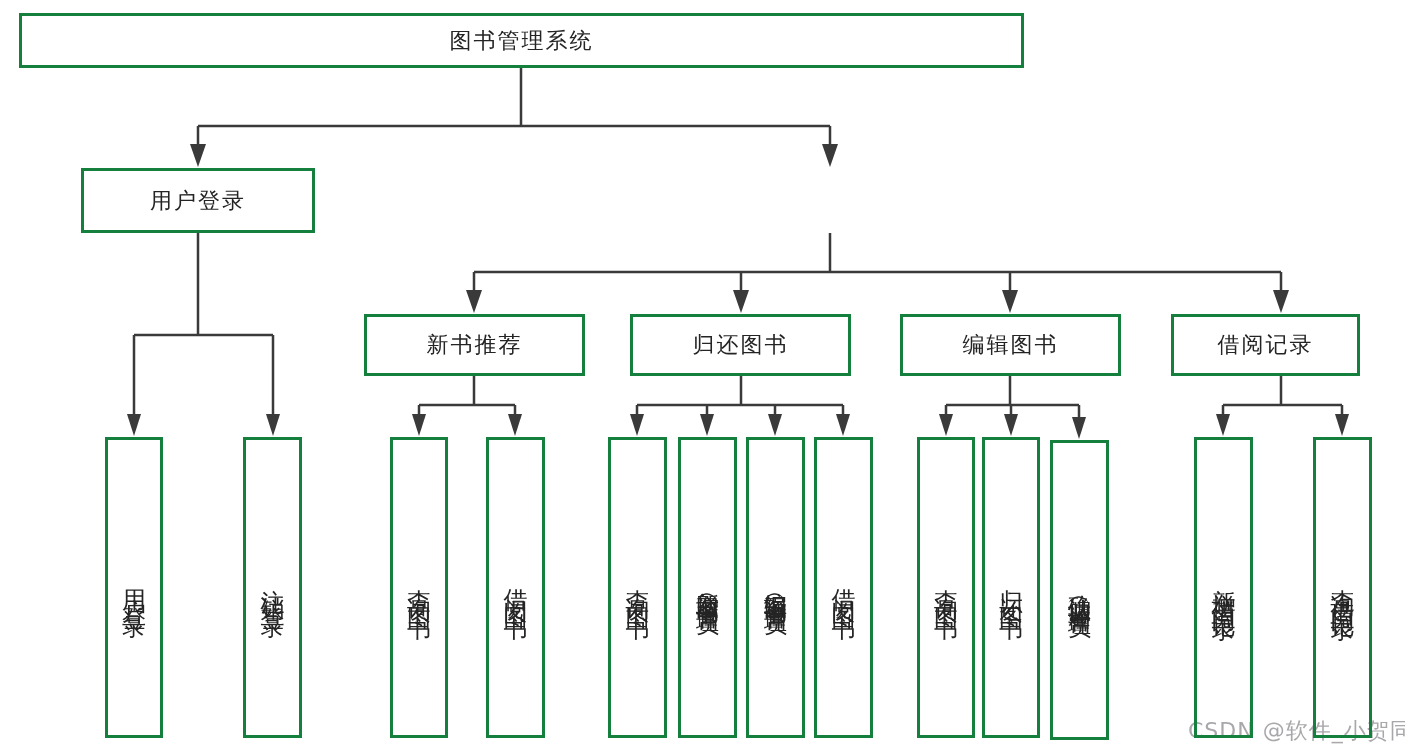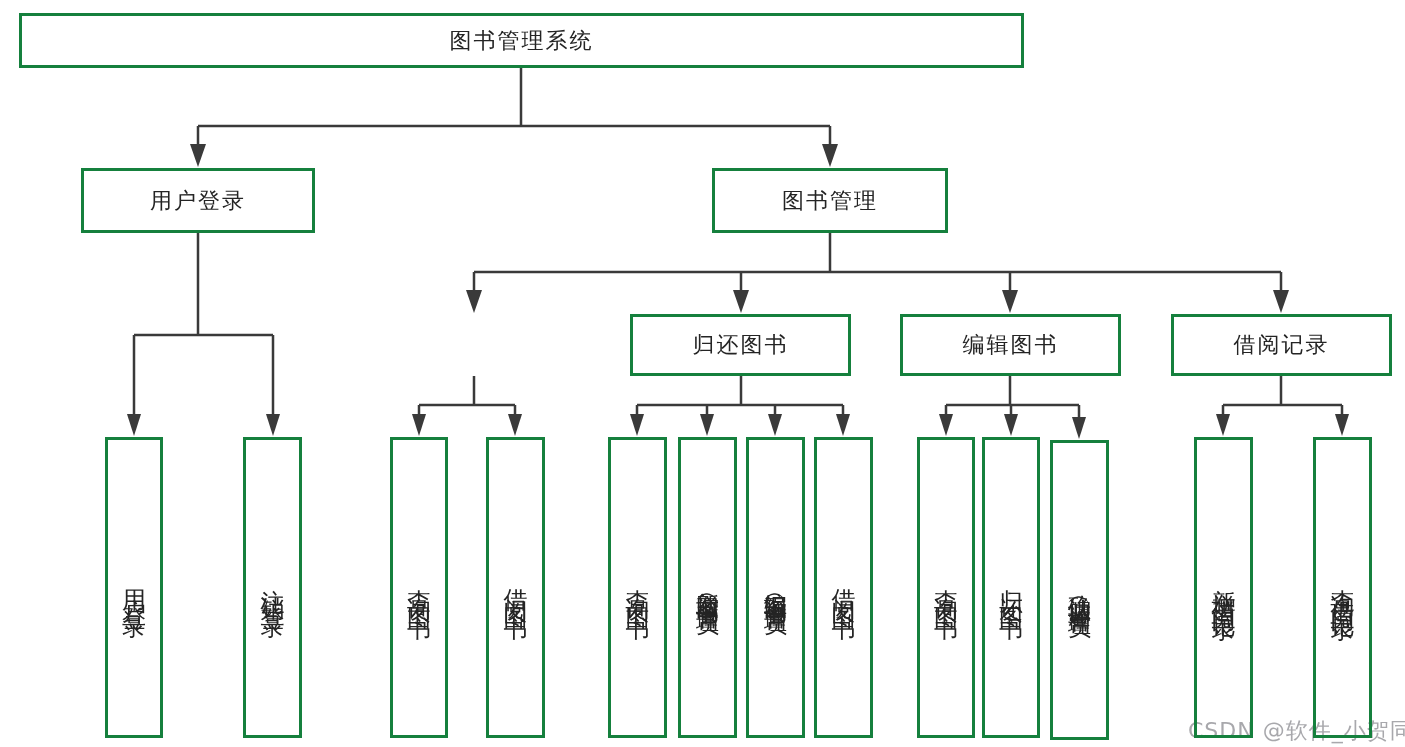--- a/index.html
+++ b/index.html
@@ -65,31 +65,31 @@
     <polygon points="1335,414 1349,414 1342,436"></polygon>
   </svg>
 
   <div class="box h" style="left:19px;top:13px;width:1005px;height:55px;">
     <span>图书管理系统</span>
   </div>
 
   <div class="box h" style="left:81px;top:168px;width:234px;height:65px;">
     <span>用户登录</span>
   </div>
-  <div class="box h" style="left:712px;top:168px;width:236px;height:65px;">
-    <span>图书管理</span>
+
+  <div class="box h" style="left:364px;top:314px;width:221px;height:62px;">
+    <span>新书推荐</span>
   </div>
-
   <div class="box h" style="left:630px;top:314px;width:221px;height:62px;">
     <span>归还图书</span>
   </div>
   <div class="box h" style="left:900px;top:314px;width:221px;height:62px;">
     <span>编辑图书</span>
   </div>
-  <div class="box h" style="left:1171px;top:314px;width:221px;height:62px;">
+  <div class="box h" style="left:1171px;top:314px;width:189px;height:62px;">
     <span>借阅记录</span>
   </div>
 
   <div class="box v v4" style="left:105px;top:437px;width:58px;height:301px;">
     <span>用户登录</span>
   </div>
   <div class="box v v4" style="left:243px;top:437px;width:59px;height:301px;">
     <span>注销登录</span>
   </div>
 

